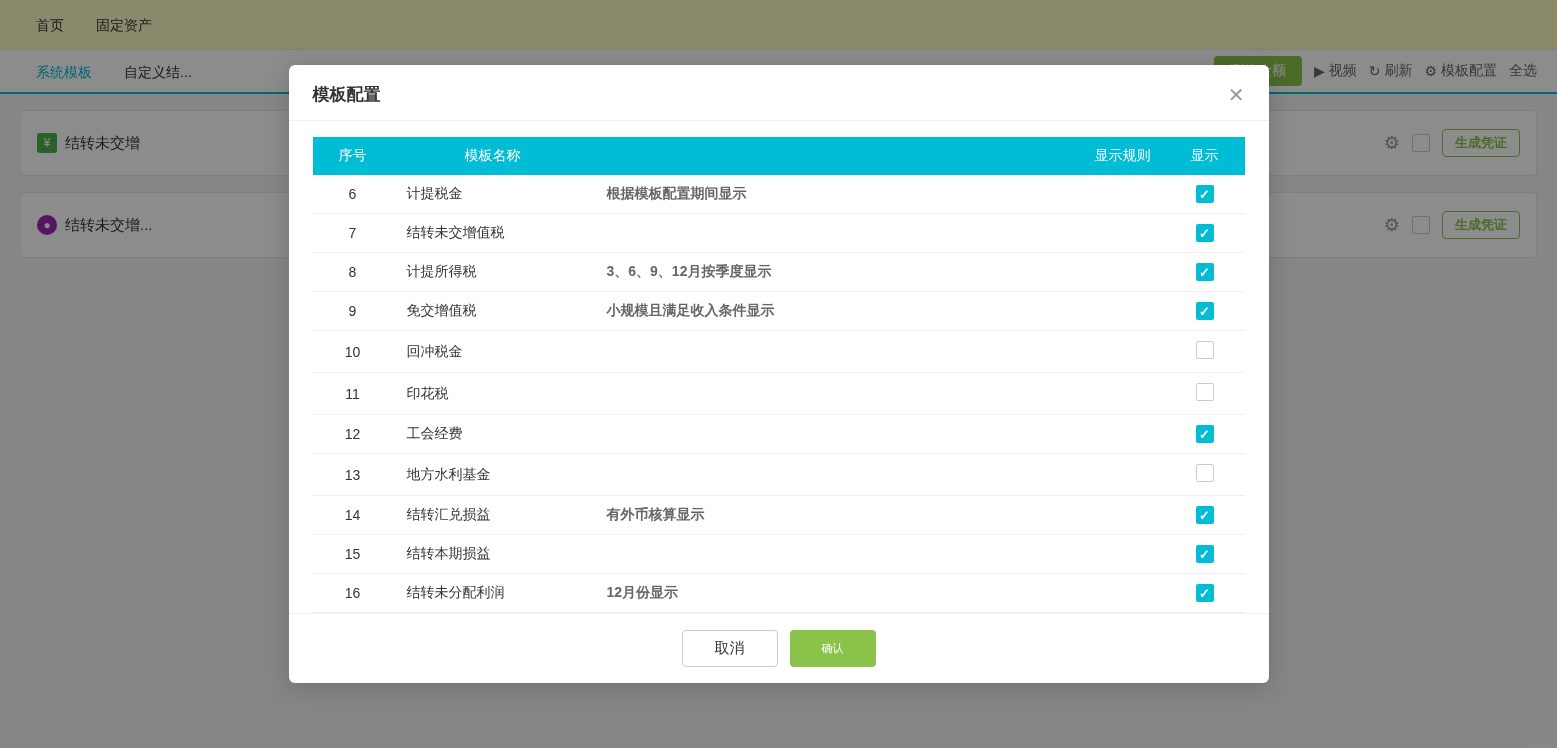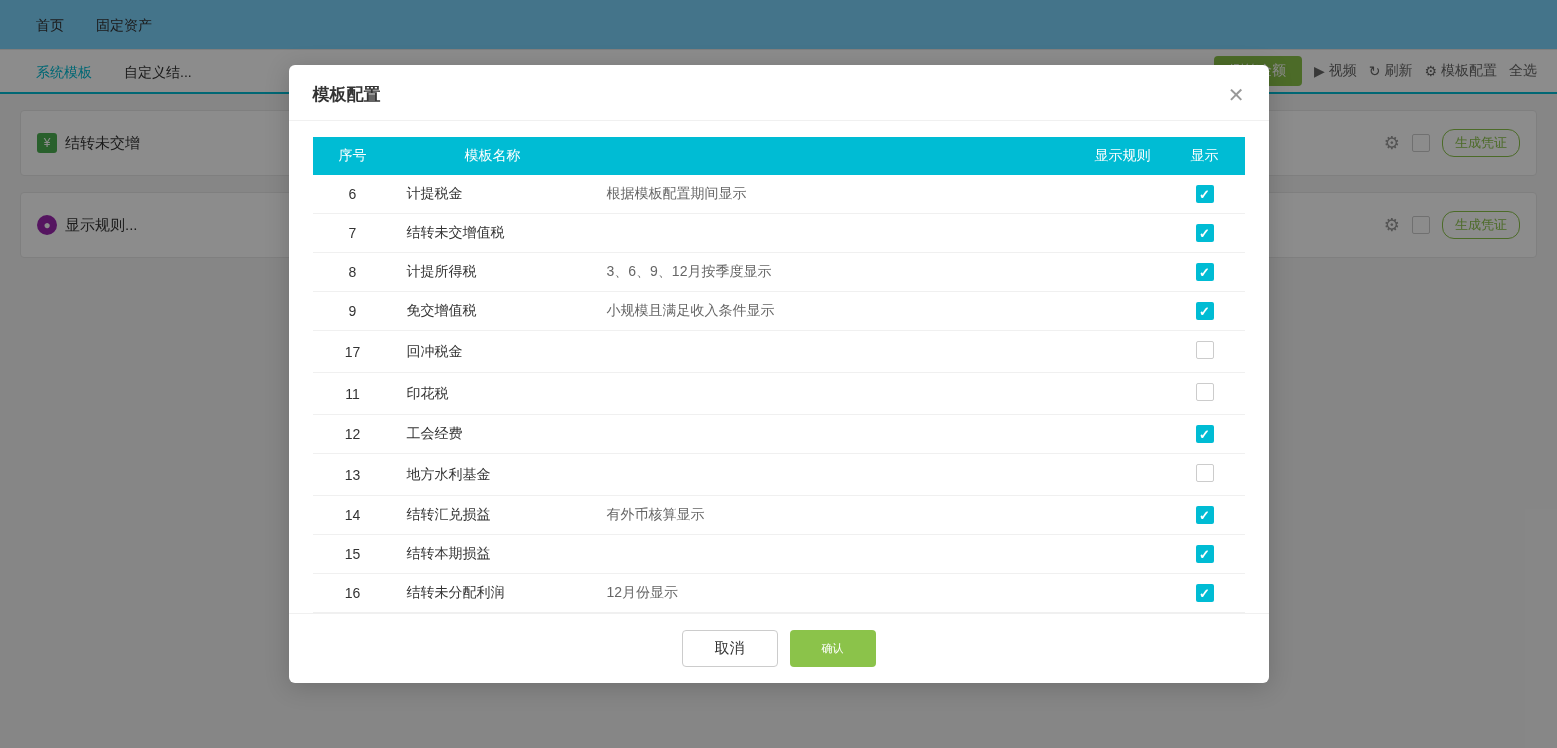--- a/index.html
+++ b/index.html
@@ -17,21 +17,21 @@
     .bg-page {
       width: 100%;
       height: 100%;
       background: #f5f5f5;
       position: absolute;
       top: 0; left: 0;
     }
 
     
     .top-nav {
-      background: #7dd3fc;
+      background: #fef9c3;
       height: 50px;
       display: flex;
       align-items: center;
       padding: 0 20px;
       border-bottom: 1px solid #e8e8e8;
     }
     .top-nav-item {
       padding: 0 16px;
       height: 50px;
       line-height: 50px;
@@ -153,23 +153,24 @@
     .checkbox-empty {
       width: 18px; height: 18px;
       border: 1px solid #ccc;
       border-radius: 2px;
     }
     .btn-generate {
       background: transparent;
       color: #8bc34a;
       border: 1px solid #8bc34a;
       padding: 4px 12px;
-      border-radius: 12px;
+      border-radius: 4px;
       cursor: pointer;
       font-size: 13px;
+      font-weight: bold;
     }
 
     
     .overlay {
       position: absolute;
       top: 0; left: 0;
       width: 100%; height: 100%;
       background: rgba(0,0,0,0.45);
       z-index: 100;
       display: flex;
@@ -229,21 +230,21 @@
     .config-table th:nth-child(3) { text-align: right; }
     .config-table th:last-child { width: 80px; text-align: center; }
 
     .config-table td {
       padding: 10px 14px;
       border-bottom: 1px solid #f0f0f0;
       color: #333;
     }
     .config-table td:first-child { text-align: center; }
     .config-table td:nth-child(2) { text-align: left; }
-    .config-table td:nth-child(3) { text-align: left; color: #666; }
+    .config-table td:nth-child(3) { text-align: left; color: #666; font-weight: bold; }
     .config-table td:last-child { text-align: center; }
 
     
     .cb-checked {
       width: 18px; height: 18px;
       background: #00bcd4;
       border-radius: 2px;
       display: inline-flex;
       align-items: center;
       justify-content: center;
@@ -345,21 +346,21 @@
       <div class="card-right">
         <span class="gear-icon">⚙</span>
         <div class="checkbox-empty"></div>
         <button class="btn-generate">生成凭证</button>
       </div>
     </div>
 
     <div class="card">
       <div class="card-left">
         <div class="card-icon-purple">●</div>
-        <span class="card-title">显示规则...</span>
+        <span class="card-title">结转未交增...</span>
       </div>
       <div style="display:flex;align-items:baseline;gap:4px;">
         <span class="card-amount">0.00</span>
         <span>元</span>
       </div>
       <div class="card-right">
         <span class="gear-icon">⚙</span>
         <div class="checkbox-empty"></div>
         <button class="btn-generate">生成凭证</button>
       </div>
@@ -405,21 +406,21 @@
                 <td>3、6、9、12月按季度显示</td>
                 <td style="text-align: center;"><span class="cb-checked"></span></td>
               </tr>
               <tr>
                 <td>9</td>
                 <td>免交增值税</td>
                 <td>小规模且满足收入条件显示</td>
                 <td style="text-align: center;"><span class="cb-checked"></span></td>
               </tr>
               <tr>
-                <td>17</td>
+                <td>10</td>
                 <td>回冲税金</td>
                 <td></td>
                 <td style="text-align: center;"><span class="cb-unchecked"></span></td>
               </tr>
               <tr>
                 <td>11</td>
                 <td>印花税</td>
                 <td></td>
                 <td style="text-align: center;"><span class="cb-unchecked"></span></td>
               </tr>

